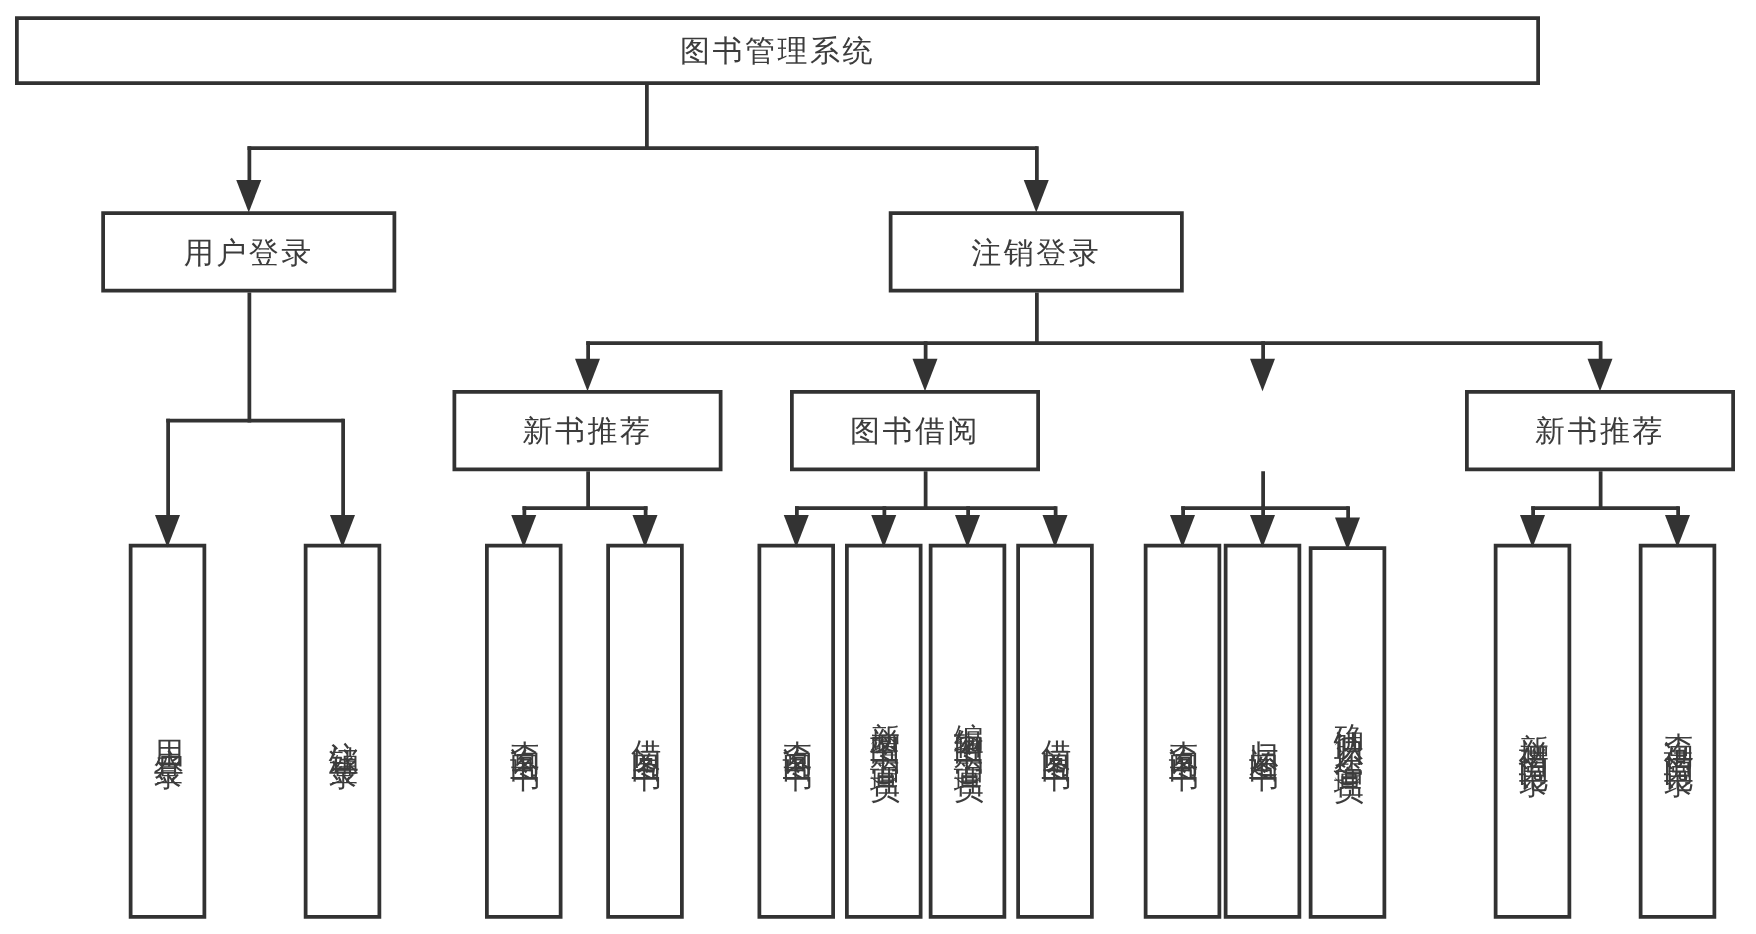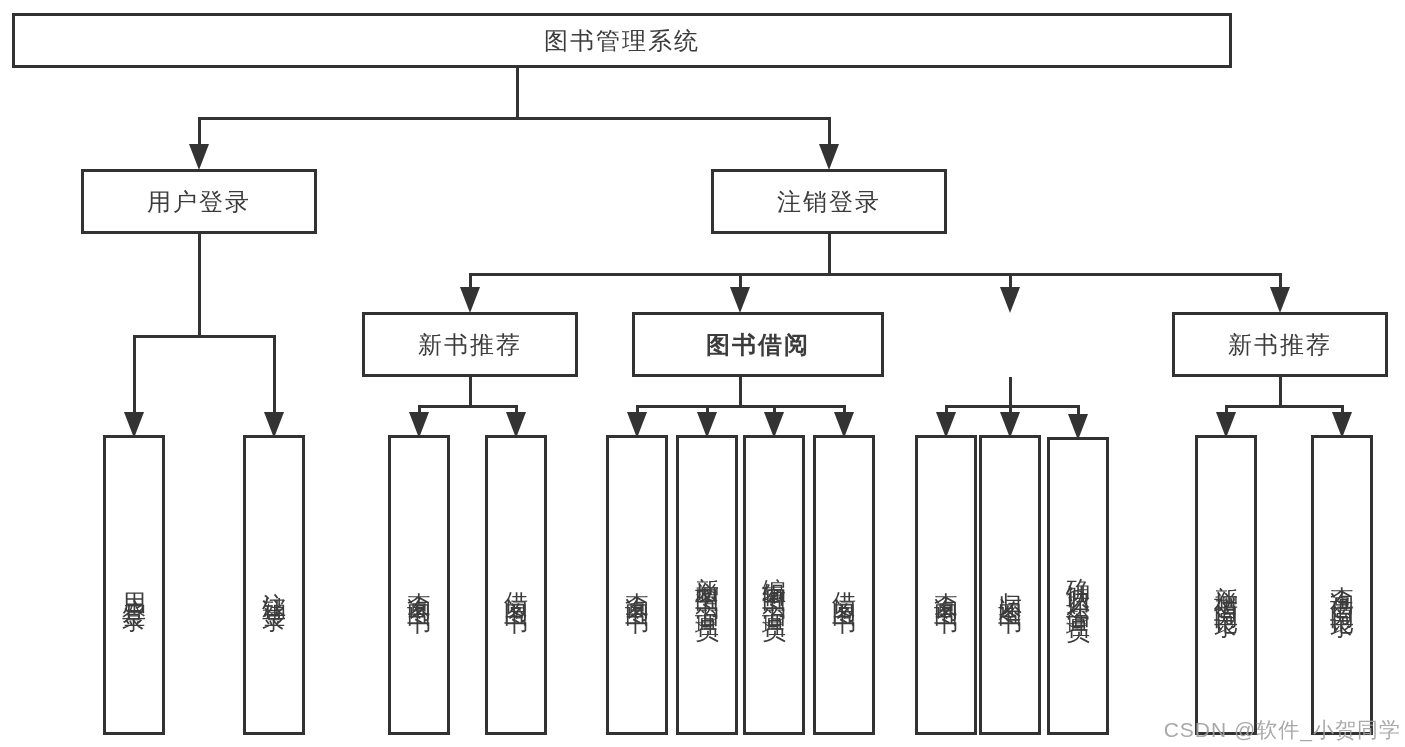--- a/index.html
+++ b/index.html
@@ -79,21 +79,21 @@
   <div class="node hnode" style="left:81px; top:169px; width:236px; height:65px;">
     <span>用户登录</span>
   </div>
   <div class="node hnode" style="left:711px; top:169px; width:236px; height:65px;">
     <span>注销登录</span>
   </div>
 
   <div class="node hnode" style="left:362px; top:312px; width:216px; height:65px;">
     <span>新书推荐</span>
   </div>
-  <div class="node hnode" style="left:632px; top:312px; width:252px; height:65px;font-weight:bold;">
+  <div class="node hnode" style="left:632px; top:312px; width:200px; height:65px;">
     <span>图书借阅</span>
   </div>
   <div class="node hnode" style="left:1172px; top:312px; width:216px; height:65px;">
     <span>新书推荐</span>
   </div>
 
   <div class="node vnode" style="left:103px; top:435px; width:62px; height:300px;">
     <span>用户登录</span>
   </div>
   <div class="node vnode" style="left:243px; top:435px; width:62px; height:300px;">
@@ -189,15 +189,14 @@
   <div class="vline" style="left:1077px; top:405px; height:10px;"></div>
   <div class="arrow" style="left:1068px; top:414px;"></div>
 
   <div class="vline" style="left:1279px; top:377px; height:31px;"></div>
   <div class="hline" style="left:1225px; top:405px; width:118px;"></div>
   <div class="vline" style="left:1225px; top:405px; height:10px;"></div>
   <div class="arrow" style="left:1216px; top:412px;"></div>
   <div class="vline" style="left:1341px; top:405px; height:10px;"></div>
   <div class="arrow" style="left:1332px; top:412px;"></div>
 
-  <div class="watermark">CSDN @软件_小贺同学</div>
 
 </div>
 
 </body></html>

